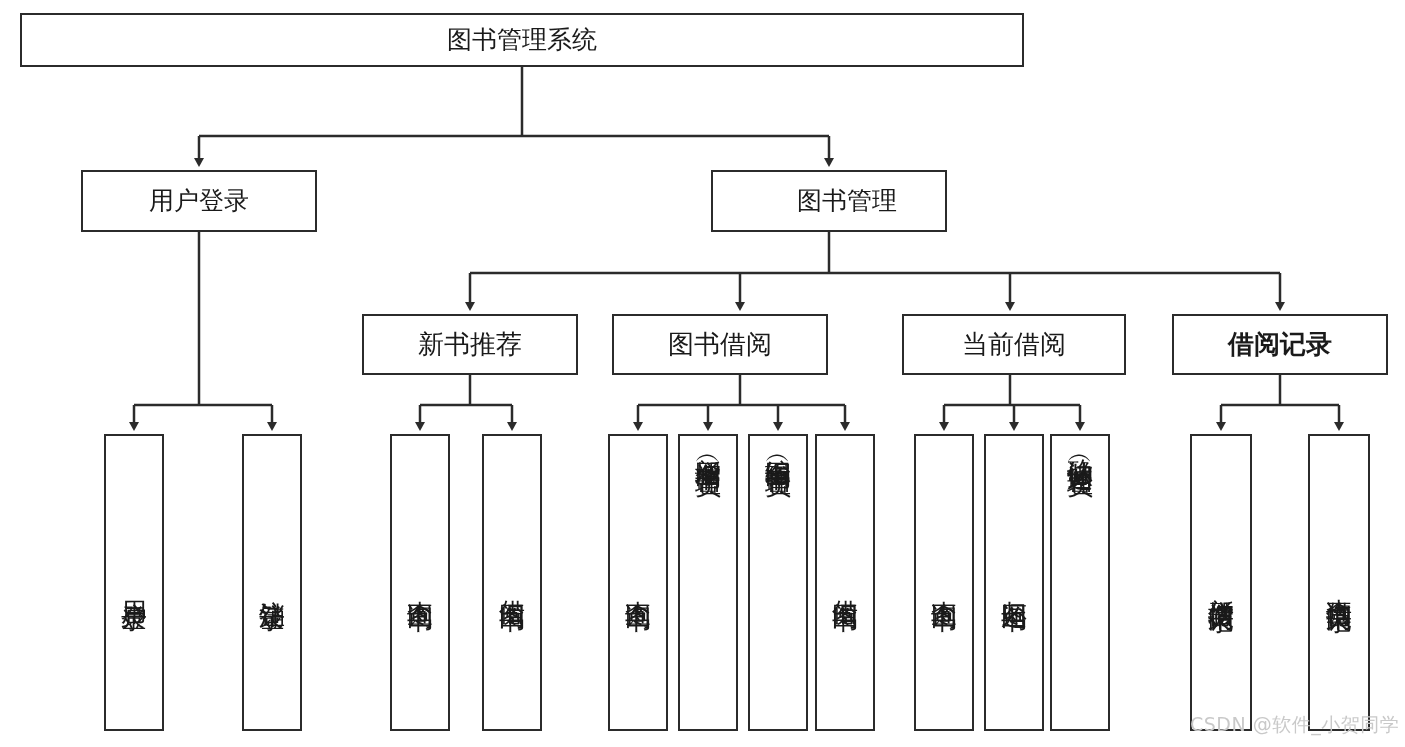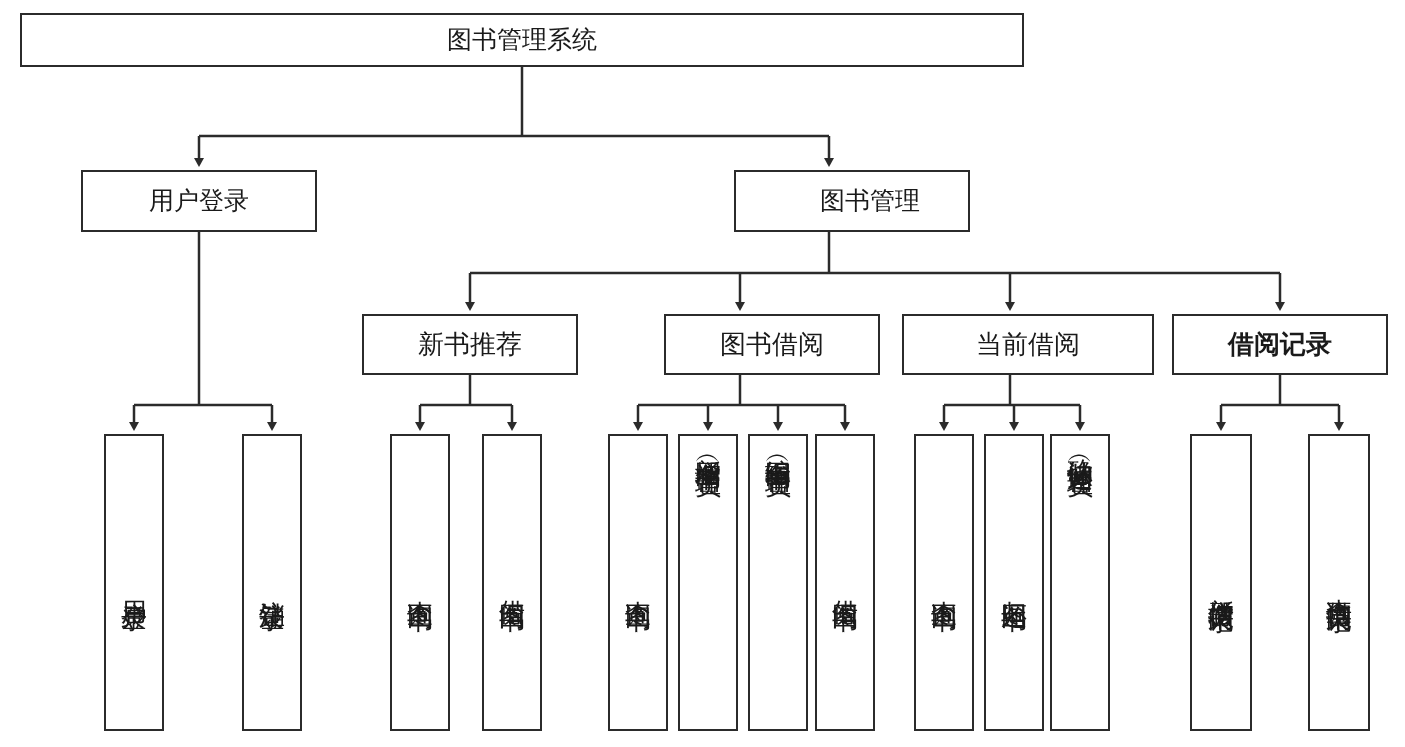--- a/index.html
+++ b/index.html
@@ -116,30 +116,30 @@
       </g>
   </svg>
 
   <div id="nodes-layer">
       <div class="node root" style="left: 20px; top: 13px; width: 1004px; height: 54px;">
         <span class="node-label">图书管理系统</span>
       </div>
       <div class="node level1" style="left: 81px; top: 170px; width: 236px; height: 62px;">
         <span class="node-label">用户登录</span>
       </div>
-      <div class="node level1" style="left: 734px; top: 170px; width: 236px; height: 62px; padding-left: 36px;">
+      <div class="node level1" style="left: 711px; top: 170px; width: 236px; height: 62px; padding-left: 36px;">
         <span class="node-label">图书管理</span>
       </div>
       <div class="node level2" style="left: 362px; top: 314px; width: 216px; height: 61px;">
         <span class="node-label">新书推荐</span>
       </div>
-      <div class="node level2" style="left: 664px; top: 314px; width: 216px; height: 61px;">
+      <div class="node level2" style="left: 612px; top: 314px; width: 216px; height: 61px;">
         <span class="node-label">图书借阅</span>
       </div>
-      <div class="node level2" style="left: 902px; top: 314px; width: 252px; height: 61px;">
+      <div class="node level2" style="left: 902px; top: 314px; width: 224px; height: 61px;">
         <span class="node-label">当前借阅</span>
       </div>
       <div class="node level2" style="left: 1172px; top: 314px; width: 216px; height: 61px; font-weight: bold;">
         <span class="node-label">借阅记录</span>
       </div>
       <div class="node leaf centered" style="left: 104px; top: 434px; width: 60px; height: 297px;">
         <span class="node-label">用户登录</span>
       </div>
       <div class="node leaf centered" style="left: 242px; top: 434px; width: 60px; height: 297px;">
         <span class="node-label">注销登录</span>
@@ -172,14 +172,15 @@
         <span class="node-label">确认归还（管理员）</span>
       </div>
       <div class="node leaf centered" style="left: 1190px; top: 434px; width: 62px; height: 297px;">
         <span class="node-label">新增借阅记录</span>
       </div>
       <div class="node leaf centered" style="left: 1308px; top: 434px; width: 62px; height: 297px;">
         <span class="node-label">查询借阅记录</span>
       </div>
     </div>
 
+  <div class="watermark" style="left: 1190px; top: 712px;">CSDN @软件_小贺同学</div>
 
 </div>
 
 </body></html>

